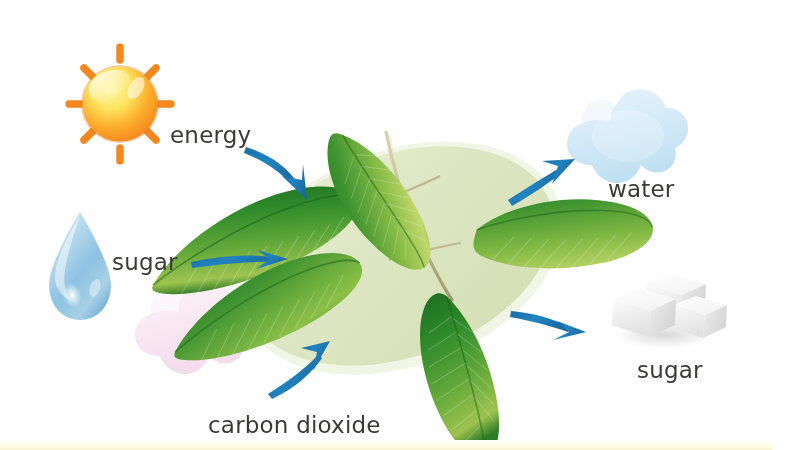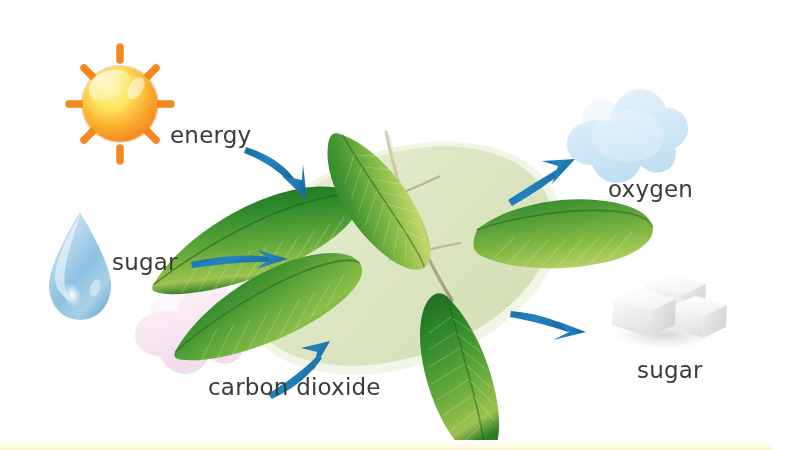--- a/index.html
+++ b/index.html
@@ -27,21 +27,21 @@
     font-family: "DejaVu Sans", sans-serif;
     color: #3a3a38;
     font-size: 23px;
     font-weight: 400;
     letter-spacing: 0.2px;
     white-space: nowrap;
     line-height: 1;
   }
   #label-energy   { left: 170px; top: 124px; }
   #label-water    { left: 112px; top: 251px; }
-  #label-co2      { left: 208px; top: 376px; text-align: center; }
+  #label-co2      { left: 208px; top: 414px; text-align: center; }
   #label-oxygen   { left: 608px; top: 178px; }
   #label-sugar    { left: 637px; top: 359px; }
   .bottom-band {
     position: absolute;
     left: 0;
     bottom: 0;
     width: 800px;
     height: 10px;
     background: linear-gradient(to bottom, #ffffff 0%, #fdfbe6 55%, #fbf6cf 100%);
   }
@@ -358,17 +358,17 @@
 
     <g>
       <path d="M511,311 C534,313 554,319 570,327 L568,332 C551,326 532,321 510,317 Z" fill="url(#arrGrad)"></path>
       <path d="M586,332 L553,340 L569,332 L557,321 Z" fill="url(#arrGrad)"></path>
     </g>
   </svg>
 
   <div class="lbl" id="label-energy">energy</div>
   <div class="lbl" id="label-water">sugar</div>
   <div class="lbl" id="label-co2">carbon dioxide</div>
-  <div class="lbl" id="label-oxygen">oxygen</div>
+  <div class="lbl" id="label-oxygen">water</div>
   <div class="lbl" id="label-sugar">sugar</div>
 
   <div class="bottom-band"></div>
 </div>
 
 </body></html>

